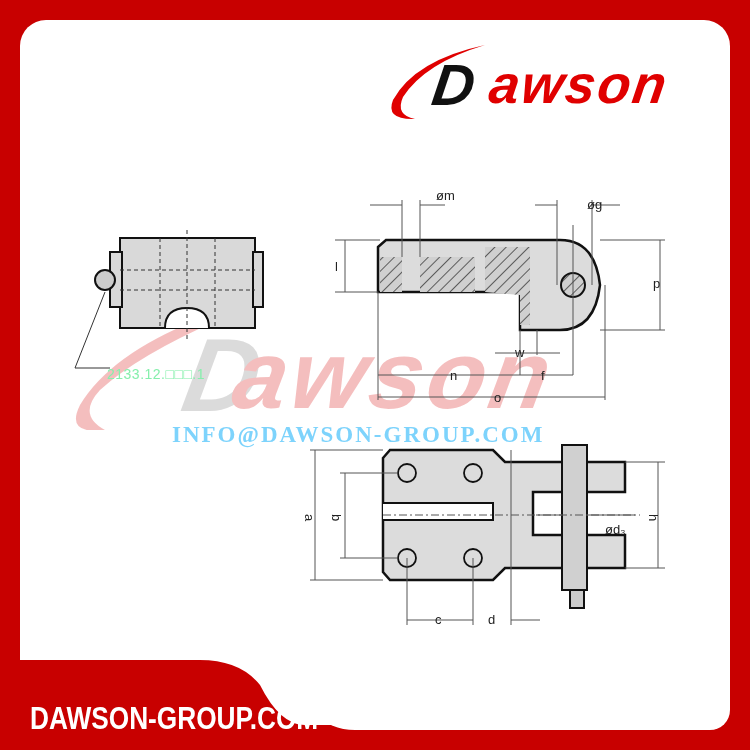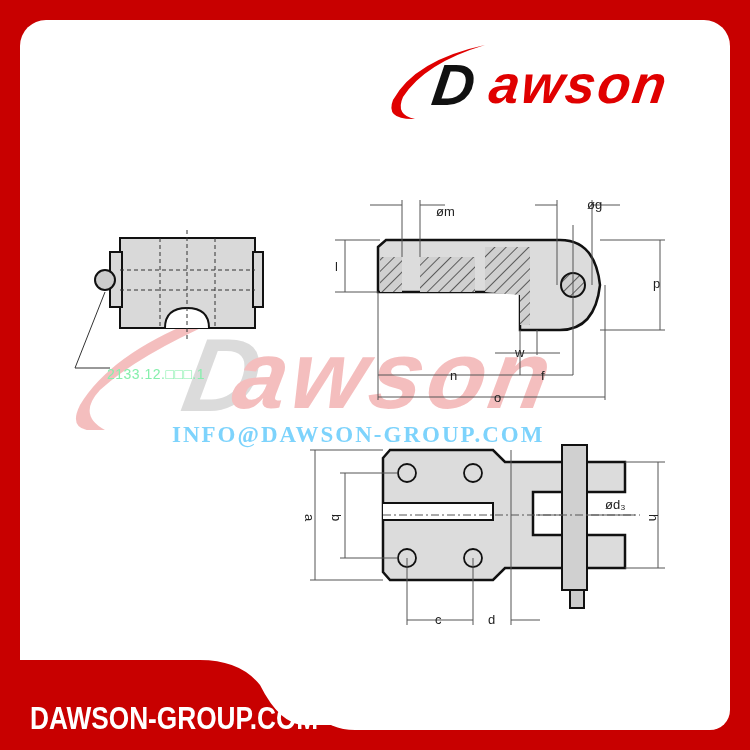--- a/index.html
+++ b/index.html
@@ -95,21 +95,21 @@
     <line x1="330" y1="55" x2="330" y2="145"></line>
     <line x1="48" y1="190" x2="243" y2="190"></line>
     <line x1="48" y1="212" x2="275" y2="212"></line>
     <line x1="165" y1="168" x2="230" y2="168"></line>
     <line x1="40" y1="20" x2="72" y2="20"></line>
     <line x1="90" y1="20" x2="115" y2="20"></line>
     <line x1="205" y1="20" x2="227" y2="20"></line>
     <line x1="262" y1="20" x2="290" y2="20"></line>
   </g>
 </svg>
-<span class="label" style="left:436px;top:204px">øm</span>
+<span class="label" style="left:436px;top:188px">øm</span>
 <span class="label" style="left:587px;top:197px">øg</span>
 <span class="label" style="left:335px;top:259px">l</span>
 <span class="label" style="left:653px;top:276px">p</span>
 <span class="label" style="left:515px;top:345px">w</span>
 <span class="label" style="left:450px;top:368px">n</span>
 <span class="label" style="left:541px;top:368px">f</span>
 <span class="label" style="left:494px;top:390px">o</span>
 
 <svg class="drawing" style="left:300px;top:440px" width="380" height="200">
   <path d="M83,18 L90,10 L193,10 L205,22 L325,22 L325,52 L233,52 L233,95 L325,95 L325,128 L205,128 L193,140 L90,140 L83,132 Z" fill="#dcdcdc" stroke="#111" stroke-width="2.5"></path>
@@ -139,16 +139,16 @@
     <line x1="358" y1="22" x2="358" y2="128"></line>
     <line x1="236" y1="75" x2="262" y2="75"></line>
     <line x1="287" y1="75" x2="335" y2="75"></line>
   </g>
   <line x1="83" y1="75" x2="340" y2="75" stroke="#555" stroke-width="1" stroke-dasharray="8,3,2,3"></line>
 </svg>
 <span class="label" style="left:306px;top:510px;transform:rotate(90deg)">a</span>
 <span class="label" style="left:333px;top:510px;transform:rotate(90deg)">b</span>
 <span class="label" style="left:435px;top:612px">c</span>
 <span class="label" style="left:488px;top:612px">d</span>
-<span class="label" style="left:605px;top:497px">ød₃</span>
+<span class="label" style="left:605px;top:522px">ød₃</span>
 <span class="label" style="left:650px;top:510px;transform:rotate(90deg)">h</span>
 
 <div class="footer-text">DAWSON-GROUP.COM</div>
 
 </body></html>

